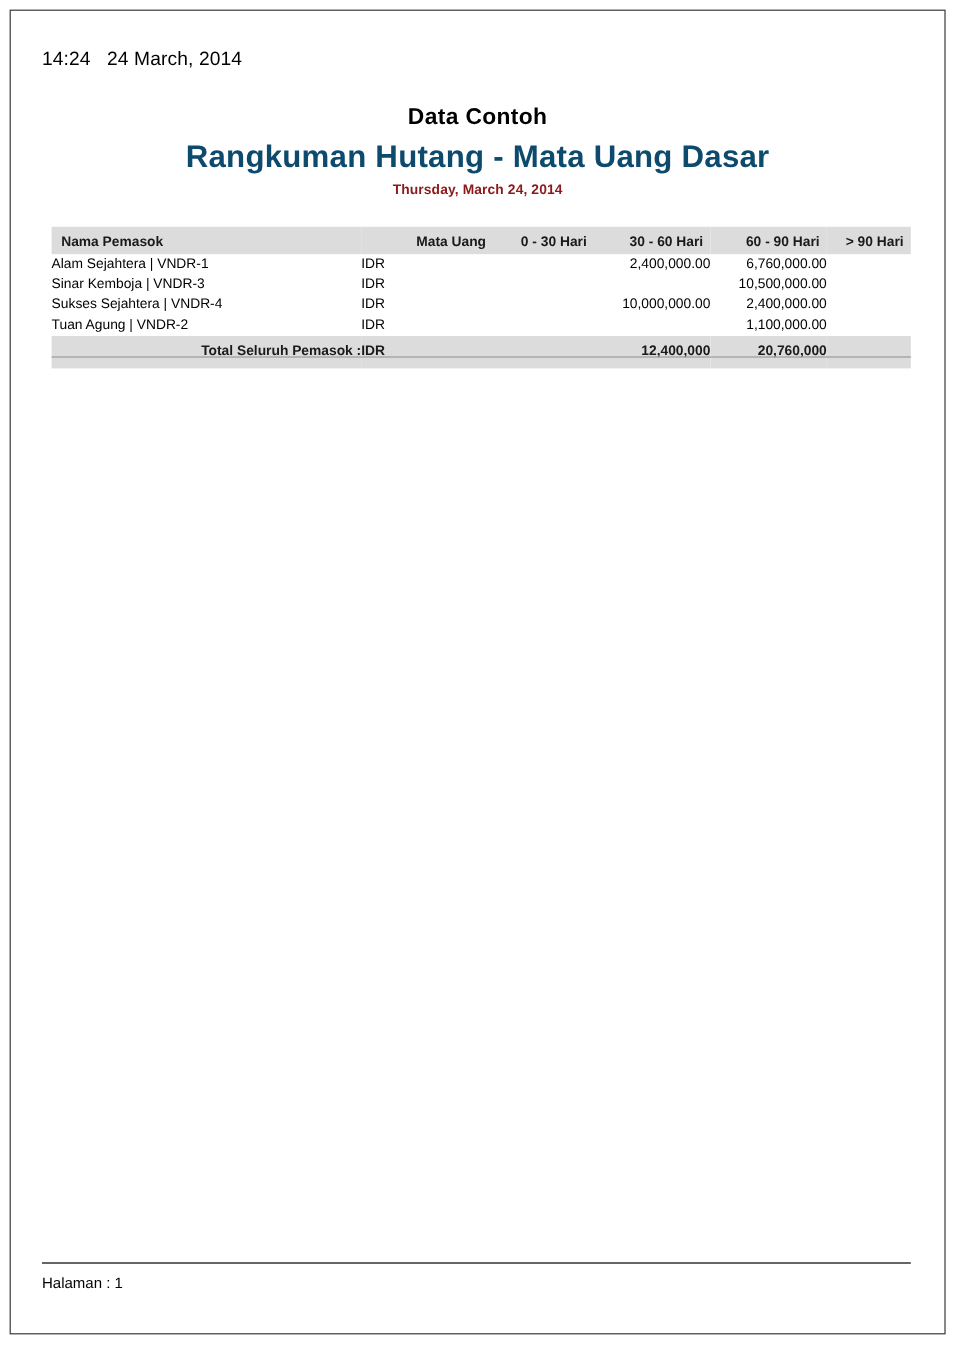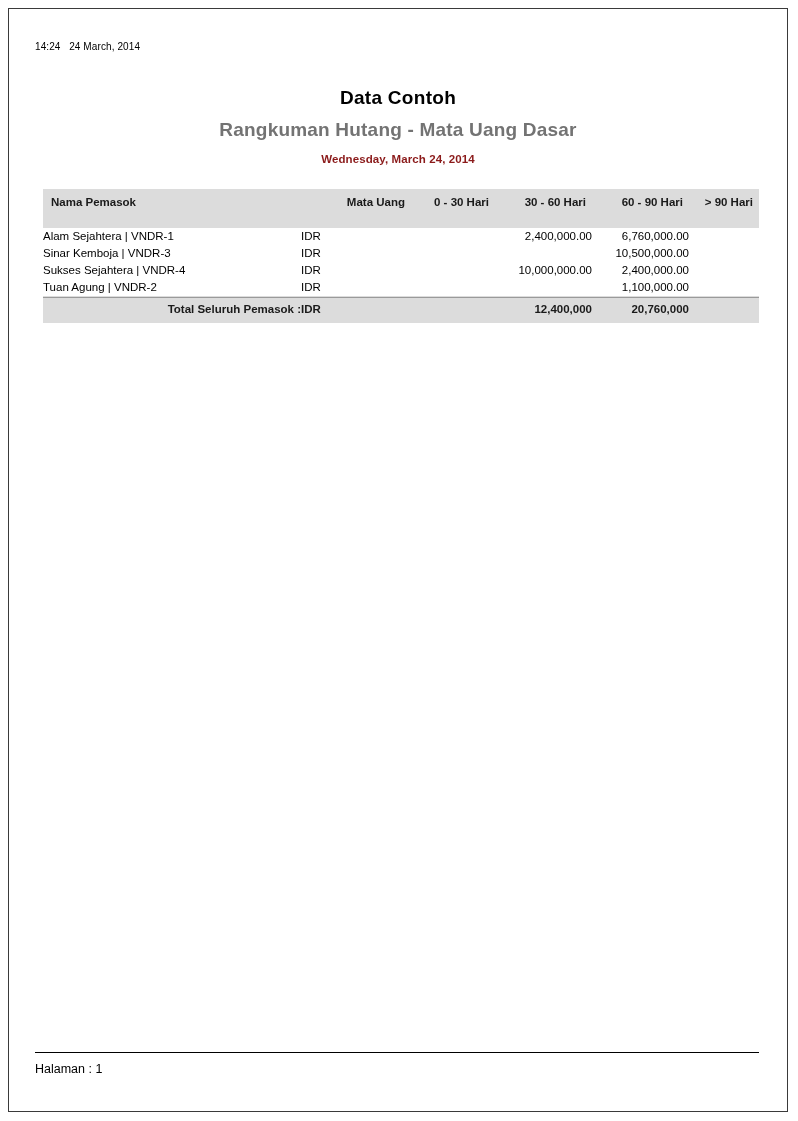--- a/index.html
+++ b/index.html
@@ -32,21 +32,21 @@
     position: relative;
     width: 100%;
     height: 100%;
   }
 
   
   .report-stamp {
     position: absolute;
     left: 26px;
     top: 32px;
-    font-size: 10px;
+    font-size: 16px;
     letter-spacing: 0.1px;
     color: #000;
     white-space: pre;
   }
 
   
   .title-block {
     position: absolute;
     left: 0;
     top: 80px;
@@ -55,23 +55,23 @@
   }
   .doc-subtitle-top {
     font-size: 19px;
     font-weight: bold;
     color: #000000;
     letter-spacing: 0.3px;
     line-height: 18px;
   }
   .doc-title {
     margin-top: 10px;
-    font-size: 19px;
-    font-weight: bold;
-    color: #737373;
+    font-size: 26px;
+    font-weight: bold;
+    color: #0c4a6e;
     letter-spacing: 0.2px;
     line-height: 26px;
   }
   .doc-date {
     margin-top: 9px;
     font-size: 11.5px;
     font-weight: bold;
     color: #8B1A1A;
     letter-spacing: 0.1px;
     line-height: 14px;
@@ -95,21 +95,21 @@
   table.report col.c-b1     { width: 90px; }
   table.report col.c-b2     { width: 97px; }
   table.report col.c-b3     { width: 97px; }
   table.report col.c-b4     { width: 70px; }
 
   thead th {
     background: #DCDCDC;
     font-size: 11.5px;
     font-weight: bold;
     color: #1a1a1a;
-    padding: 7px 0 20px 0;
+    padding: 7px 0 4px 0;
     height: 12px;
     border: 0;
   }
   th.h-name { text-align: left;  padding-left: 8px; }
   th.h-curr { text-align: right;  padding-left: 3px; }
   th.h-age  { text-align: right; padding-right: 6px; }
 
   tbody.data td {
     padding: 2px 0 3px 0;
     font-size: 11.5px;
@@ -167,21 +167,21 @@
 <body>
 
 <div class="page">
   <div class="page-inner">
 
     <div class="report-stamp">14:24   24 March, 2014</div>
 
     <div class="title-block">
       <div class="doc-subtitle-top">Data Contoh</div>
       <div class="doc-title">Rangkuman Hutang - Mata Uang Dasar</div>
-      <div class="doc-date">Wednesday, March 24, 2014</div>
+      <div class="doc-date">Thursday, March 24, 2014</div>
     </div>
 
     <div class="table-wrap">
       <table class="report">
         <colgroup>
           <col class="c-name">
             <col class="c-curr">
             <col class="c-b1">
           <col class="c-b2">
             <col class="c-b3">

